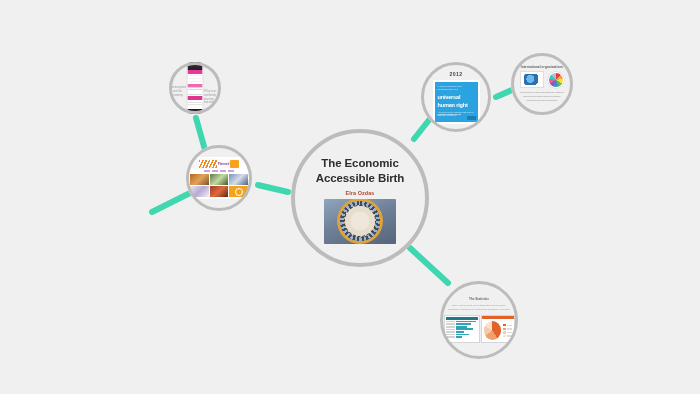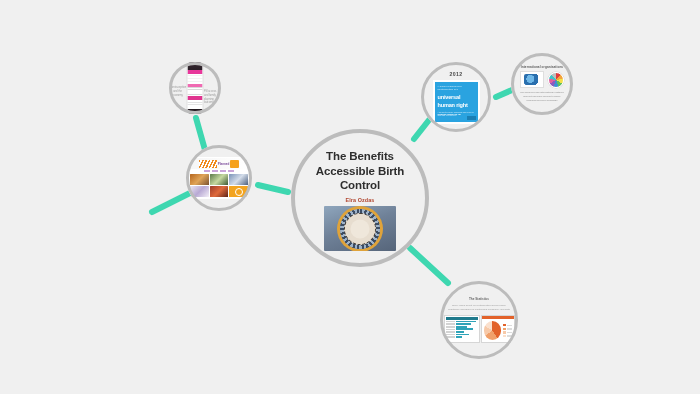--- a/index.html
+++ b/index.html
@@ -547,23 +547,22 @@
         <span class="cg4"></span>
         <span class="cg5"></span>
         <span class="cg6"></span>
       </div>
     </div>
   </div>
   <div class="node-ring" id="ring-collage"></div>
 
   <div class="node" id="node-main">
     <div class="main-title">
-      <div>The Benefits</div>
+      <div>The Economic</div>
       <div>Accessible Birth</div>
-      <div>Control</div>
     </div>
     <div class="main-author">Elra Ozdas</div>
     <div class="pillpack">
       <div class="ring-outer"></div>
       <div class="ring-mid"></div>
       <div class="ring-inner"></div>
     </div>
   </div>
   <div class="node-ring" id="ring-main"></div>
 

